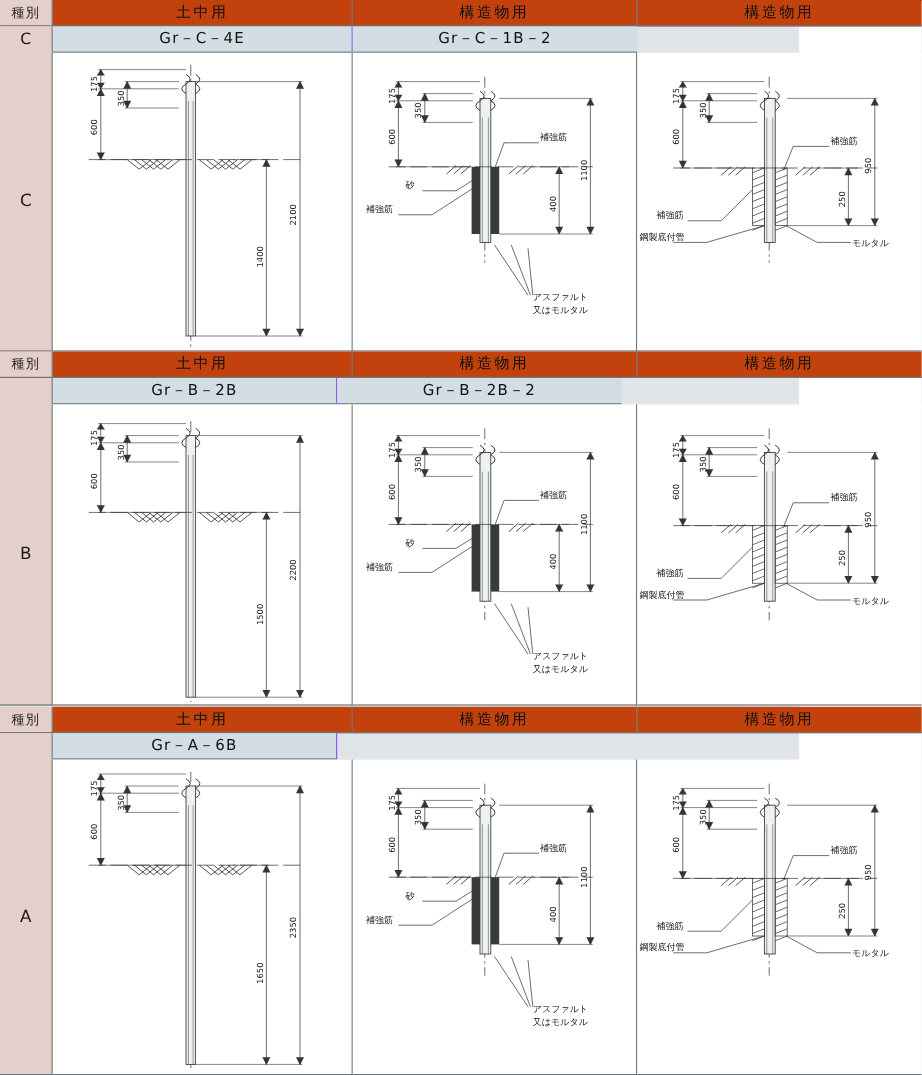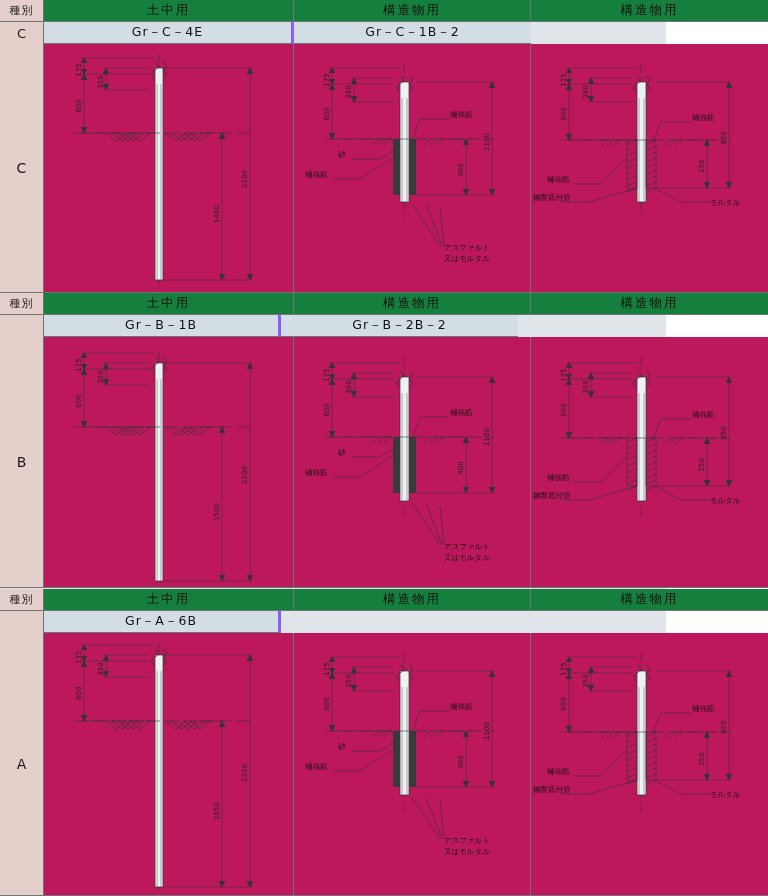--- a/index.html
+++ b/index.html
@@ -24,35 +24,35 @@
     display:flex; align-items:center; justify-content:center;
     font-size:11px; color:#1a1a1a; letter-spacing:1px;
   }
   .type-label {
     width:44px; background:#e5cfca;
     border-right:1px solid #6d7578;
     display:flex; align-items:center; justify-content:center;
     font-size:13px; color:#1a1a1a; font-weight:normal;
   }
   .hcell {
-    background:#15803d;
+    background:#c2410c;
     border-bottom:1px solid #6d7578;
     border-right:1px solid #6d7578;
     display:flex; align-items:center; justify-content:center;
     font-size:12.5px; color:#111; letter-spacing:2px;
   }
   .ccell {
     background:#d3dde4;
     border-bottom:1px solid #6d7578;
-    border-right:3px solid #8b5cf6;
+    border-right:1px solid #8b5cf6;
     display:flex; align-items:center; justify-content:center;
     font-size:12.5px; color:#111; letter-spacing:1px;
   }
   .dcell {
-    background:#be185d;
+    background:#ffffff;
     border-right:1px solid #6d7578;
     border-bottom:1px solid #6d7578;
     position:relative; overflow:hidden;
   }
   .w1 { width:250px; }
   .w2 { width:237px; }
   .w3 { width:237px; }
   .nb-r { border-right:none; }
   .topline { position:absolute; left:0; top:0; width:768px; height:1px; background:#6d7578; }
 
@@ -258,21 +258,21 @@
 
   <div class="block" style="top:293px;">
     <div class="hdr-row">
       <div class="type-cell">種別</div>
       <div class="hcell w1">土中用</div>
       <div class="hcell w2">構造物用</div>
       <div class="hcell w3 nb-r">構造物用</div>
     </div>
     <div class="code-row">
       <div class="type-label" style="border-bottom:none;"></div>
-      <div class="ccell w2">Gr－B－1B</div>
+      <div class="ccell w2">Gr－B－2B</div>
       <div class="ccell w3 nb-r">Gr－B－2B－2</div>
     </div>
     <div class="body-row" style="height:251px;">
       <div class="type-label" style="border-bottom:1px solid #6d7578;font-size:14px;">B</div>
 
       <div class="dcell w1">
         <svg width="250" height="251" viewBox="0 0 250 251">
           <g stroke="#333" fill="none" stroke-width="0.7">
             <line x1="115" y1="14" x2="115" y2="248" stroke-dasharray="9,3,2,3" stroke-width="0.6"></line>
             <rect x="111" y="26" width="8" height="218" fill="#eef1f2"></rect>

